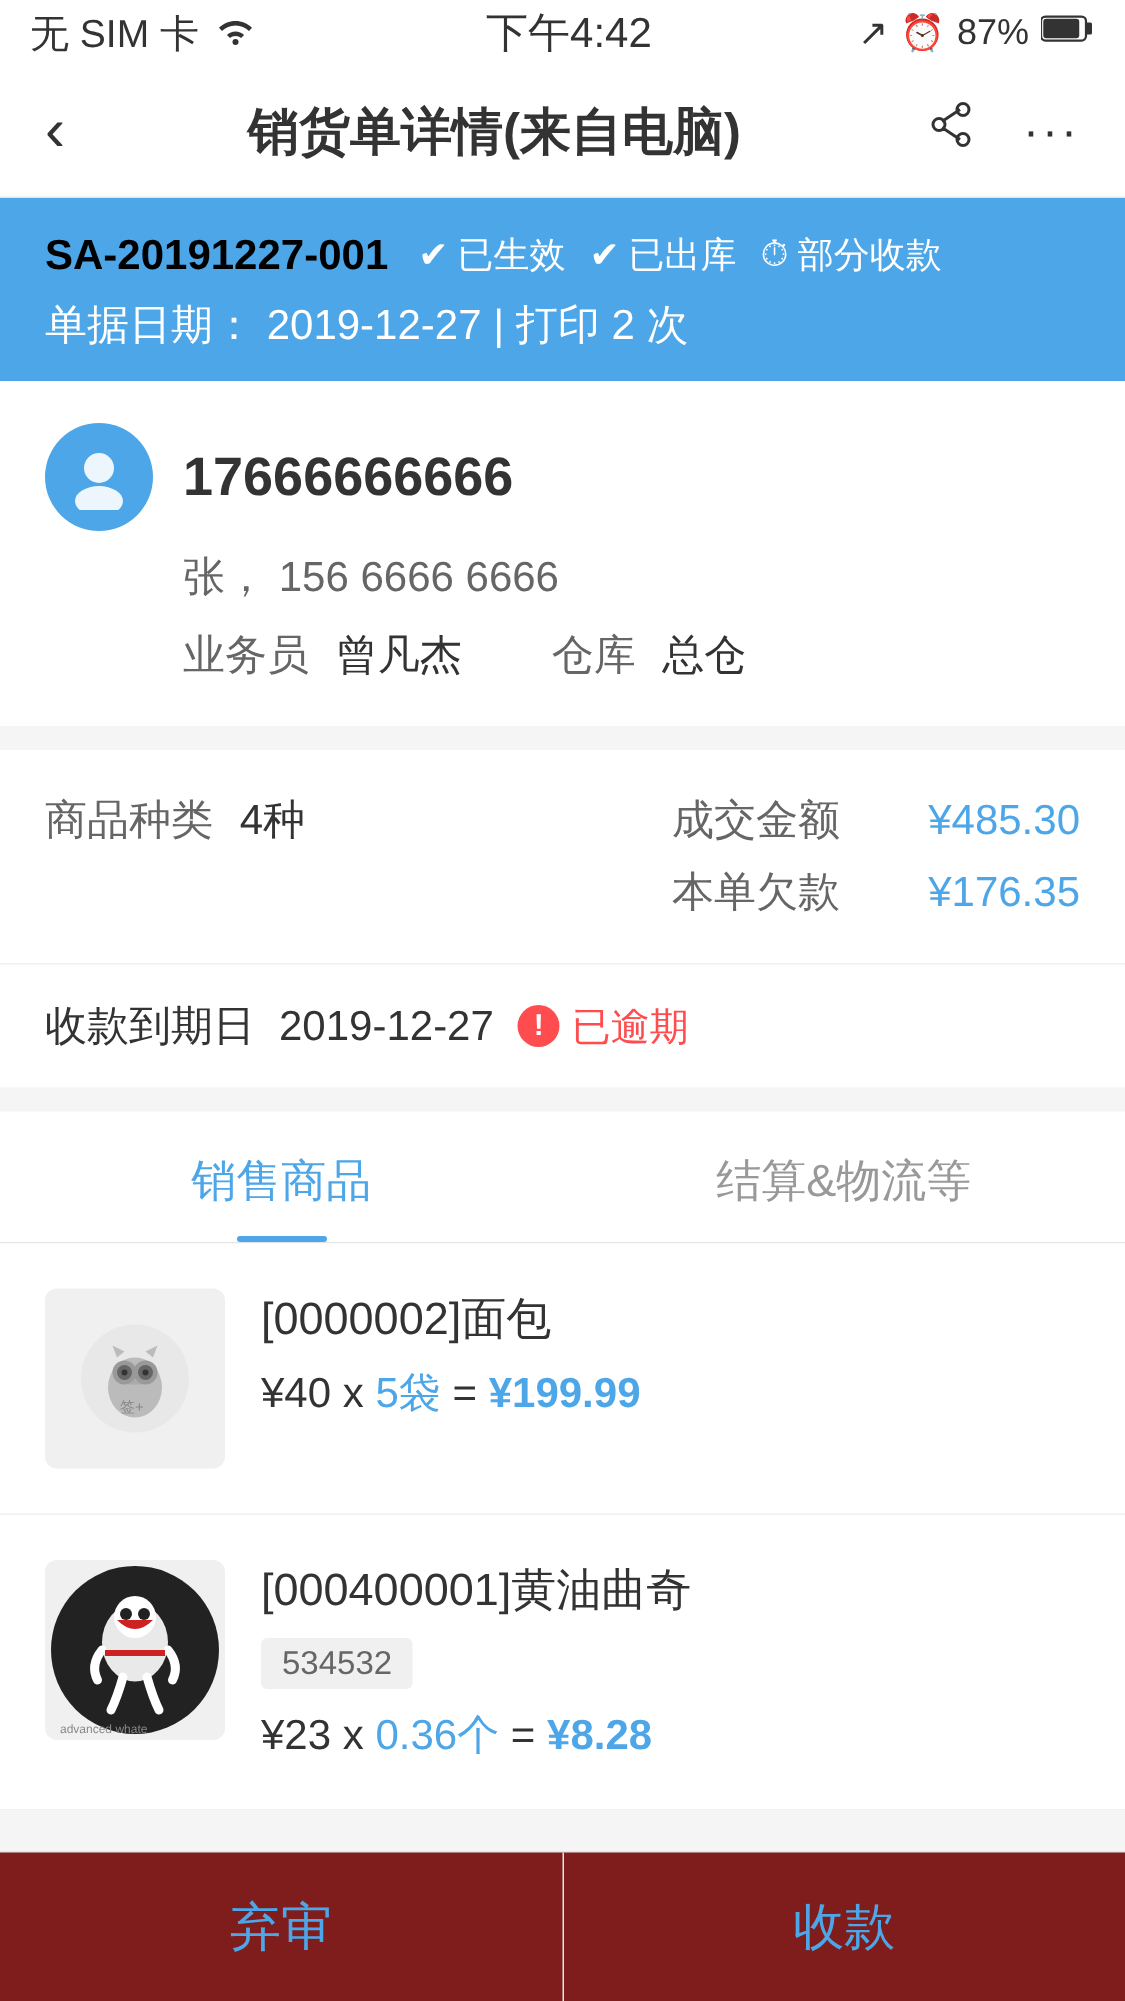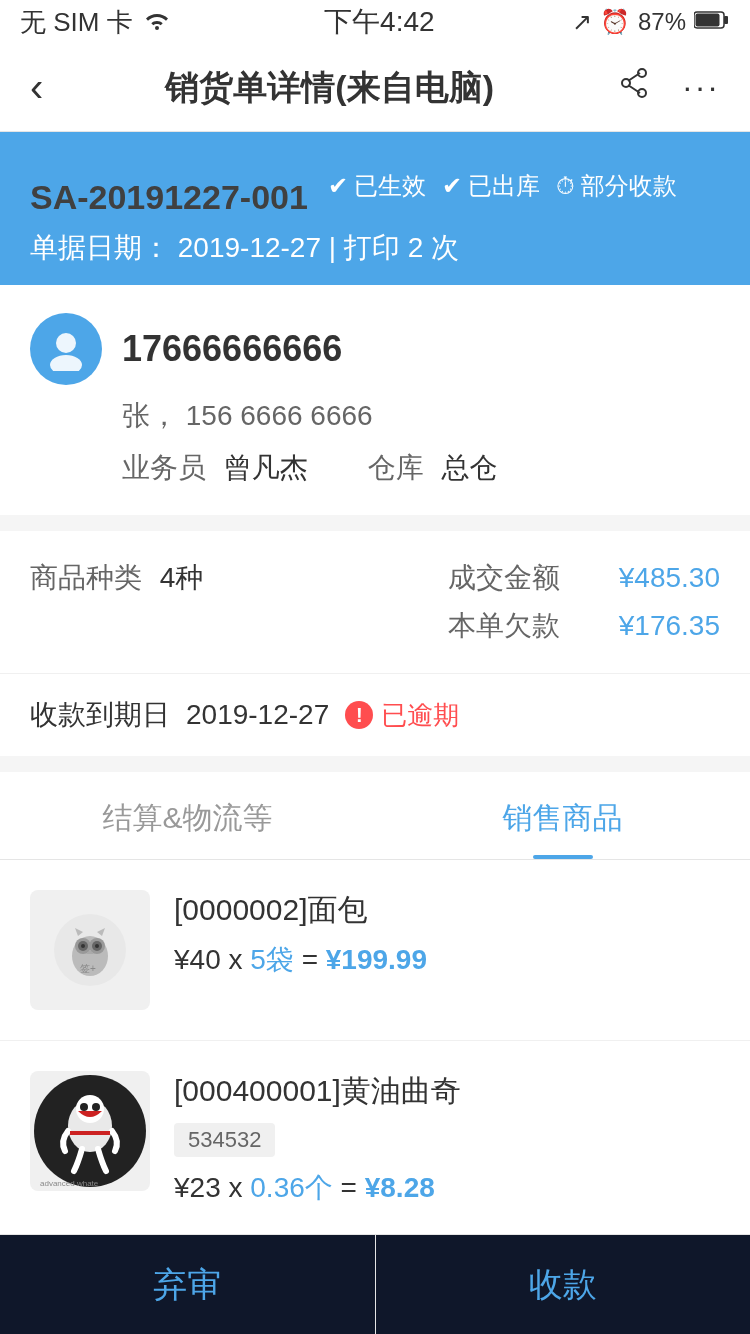--- a/index.html
+++ b/index.html
@@ -56,24 +56,23 @@
       background: #4da6e8;
       padding: 22px 30px 18px;
     }
     .header-banner-top {
       display: flex;
       align-items: center;
       gap: 20px;
       margin-bottom: 12px;
     }
     .order-number {
-      font-size: 34px;
+      font-size: 28px;
       font-weight: 700;
-      color: #404040;
-      margin-top: 24px;
+      color: #000000;
     }
     .status-tags { display: flex; align-items: center; gap: 16px; }
     .status-tag {
       display: flex;
       align-items: center;
       gap: 6px;
       color: #fff;
       font-size: 24px;
     }
     .header-banner-bottom {
@@ -261,21 +260,21 @@
     .product-price .qty { color: #4da6e8; }
     .product-price .total { color: #4da6e8; font-weight: 600; }
 
     
     .footer {
       position: fixed;
       bottom: 0;
       left: 0;
       width: 750px;
       height: 100px;
-      background: #0f172a;
+      background: #7f1d1d;
       border-top: 1px solid #e5e5e5;
       display: flex;
     }
     .footer-btn {
       flex: 1;
       display: flex;
       align-items: center;
       justify-content: center;
       font-size: 34px;
       cursor: pointer;
@@ -402,25 +401,25 @@
   <span>收款到期日</span>
   <span>2019-12-27</span>
   <div class="overdue-badge">
     <div class="overdue-dot">!</div>
     <span>已逾期</span>
   </div>
 </div>
 
 <div class="tabs-section">
   <div class="tabs-bar">
+    <div class="tab-item active">
+      <span>销售商品</span>
+    </div>
     <div class="tab-item">
       <span>结算&amp;物流等</span>
-    </div>
-    <div class="tab-item active">
-      <span>销售商品</span>
     </div>
   </div>
 
   <div class="product-list">
 
     <div class="product-item">
       <div class="product-thumb">
 
         <svg width="80" height="80" viewBox="0 0 80 80" fill="none">
           <circle cx="40" cy="40" r="36" fill="#e8e8e8"></circle>

